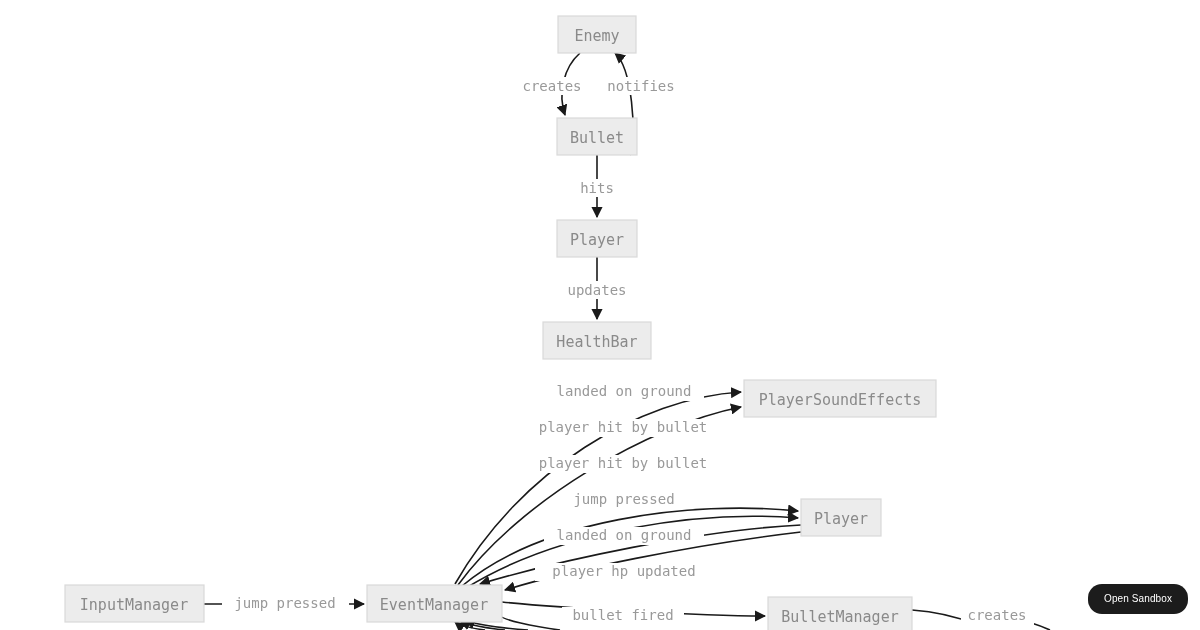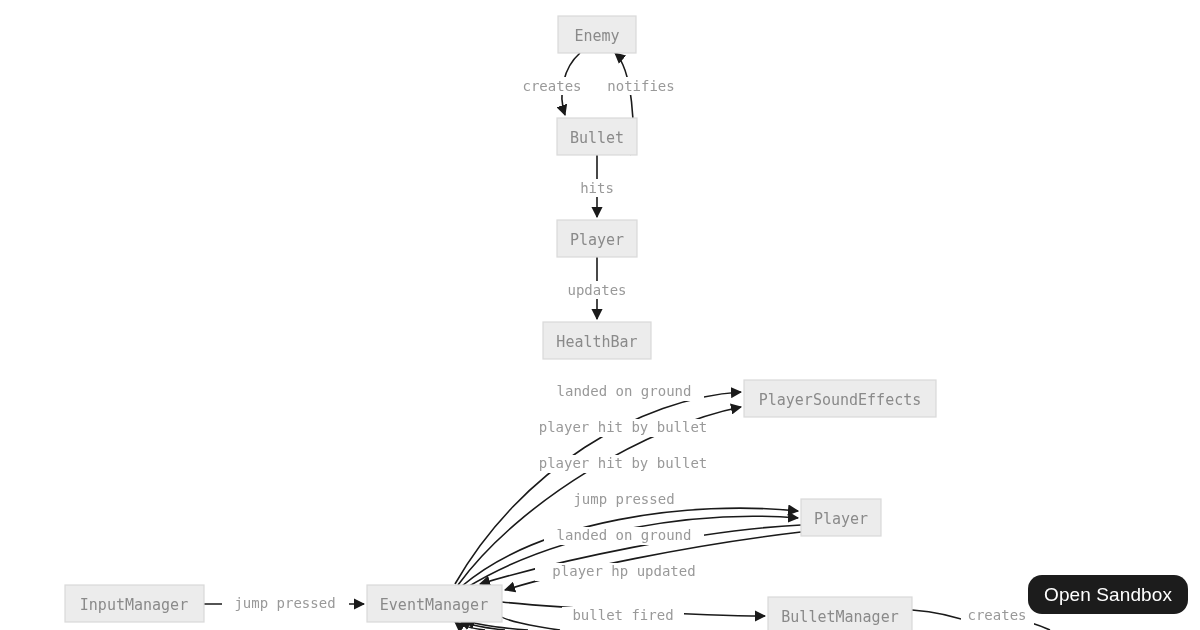--- a/index.html
+++ b/index.html
@@ -48,21 +48,21 @@
   .edge-label-bg {
     fill: #ffffff;
   }
   #open-sandbox-button {
     position: absolute;
     right: 12px;
     bottom: 16px;
     background: #1c1c1c;
     color: #ffffff;
     font-family: "Liberation Sans", sans-serif;
-    font-size: 19px;
+    font-size: 10px;
     padding: 10px 16px;
     border: none;
     border-radius: 14px;
     cursor: pointer;
     line-height: 1;
     letter-spacing: 0.1px;
   }
 </style>
 </head>
 <body>

